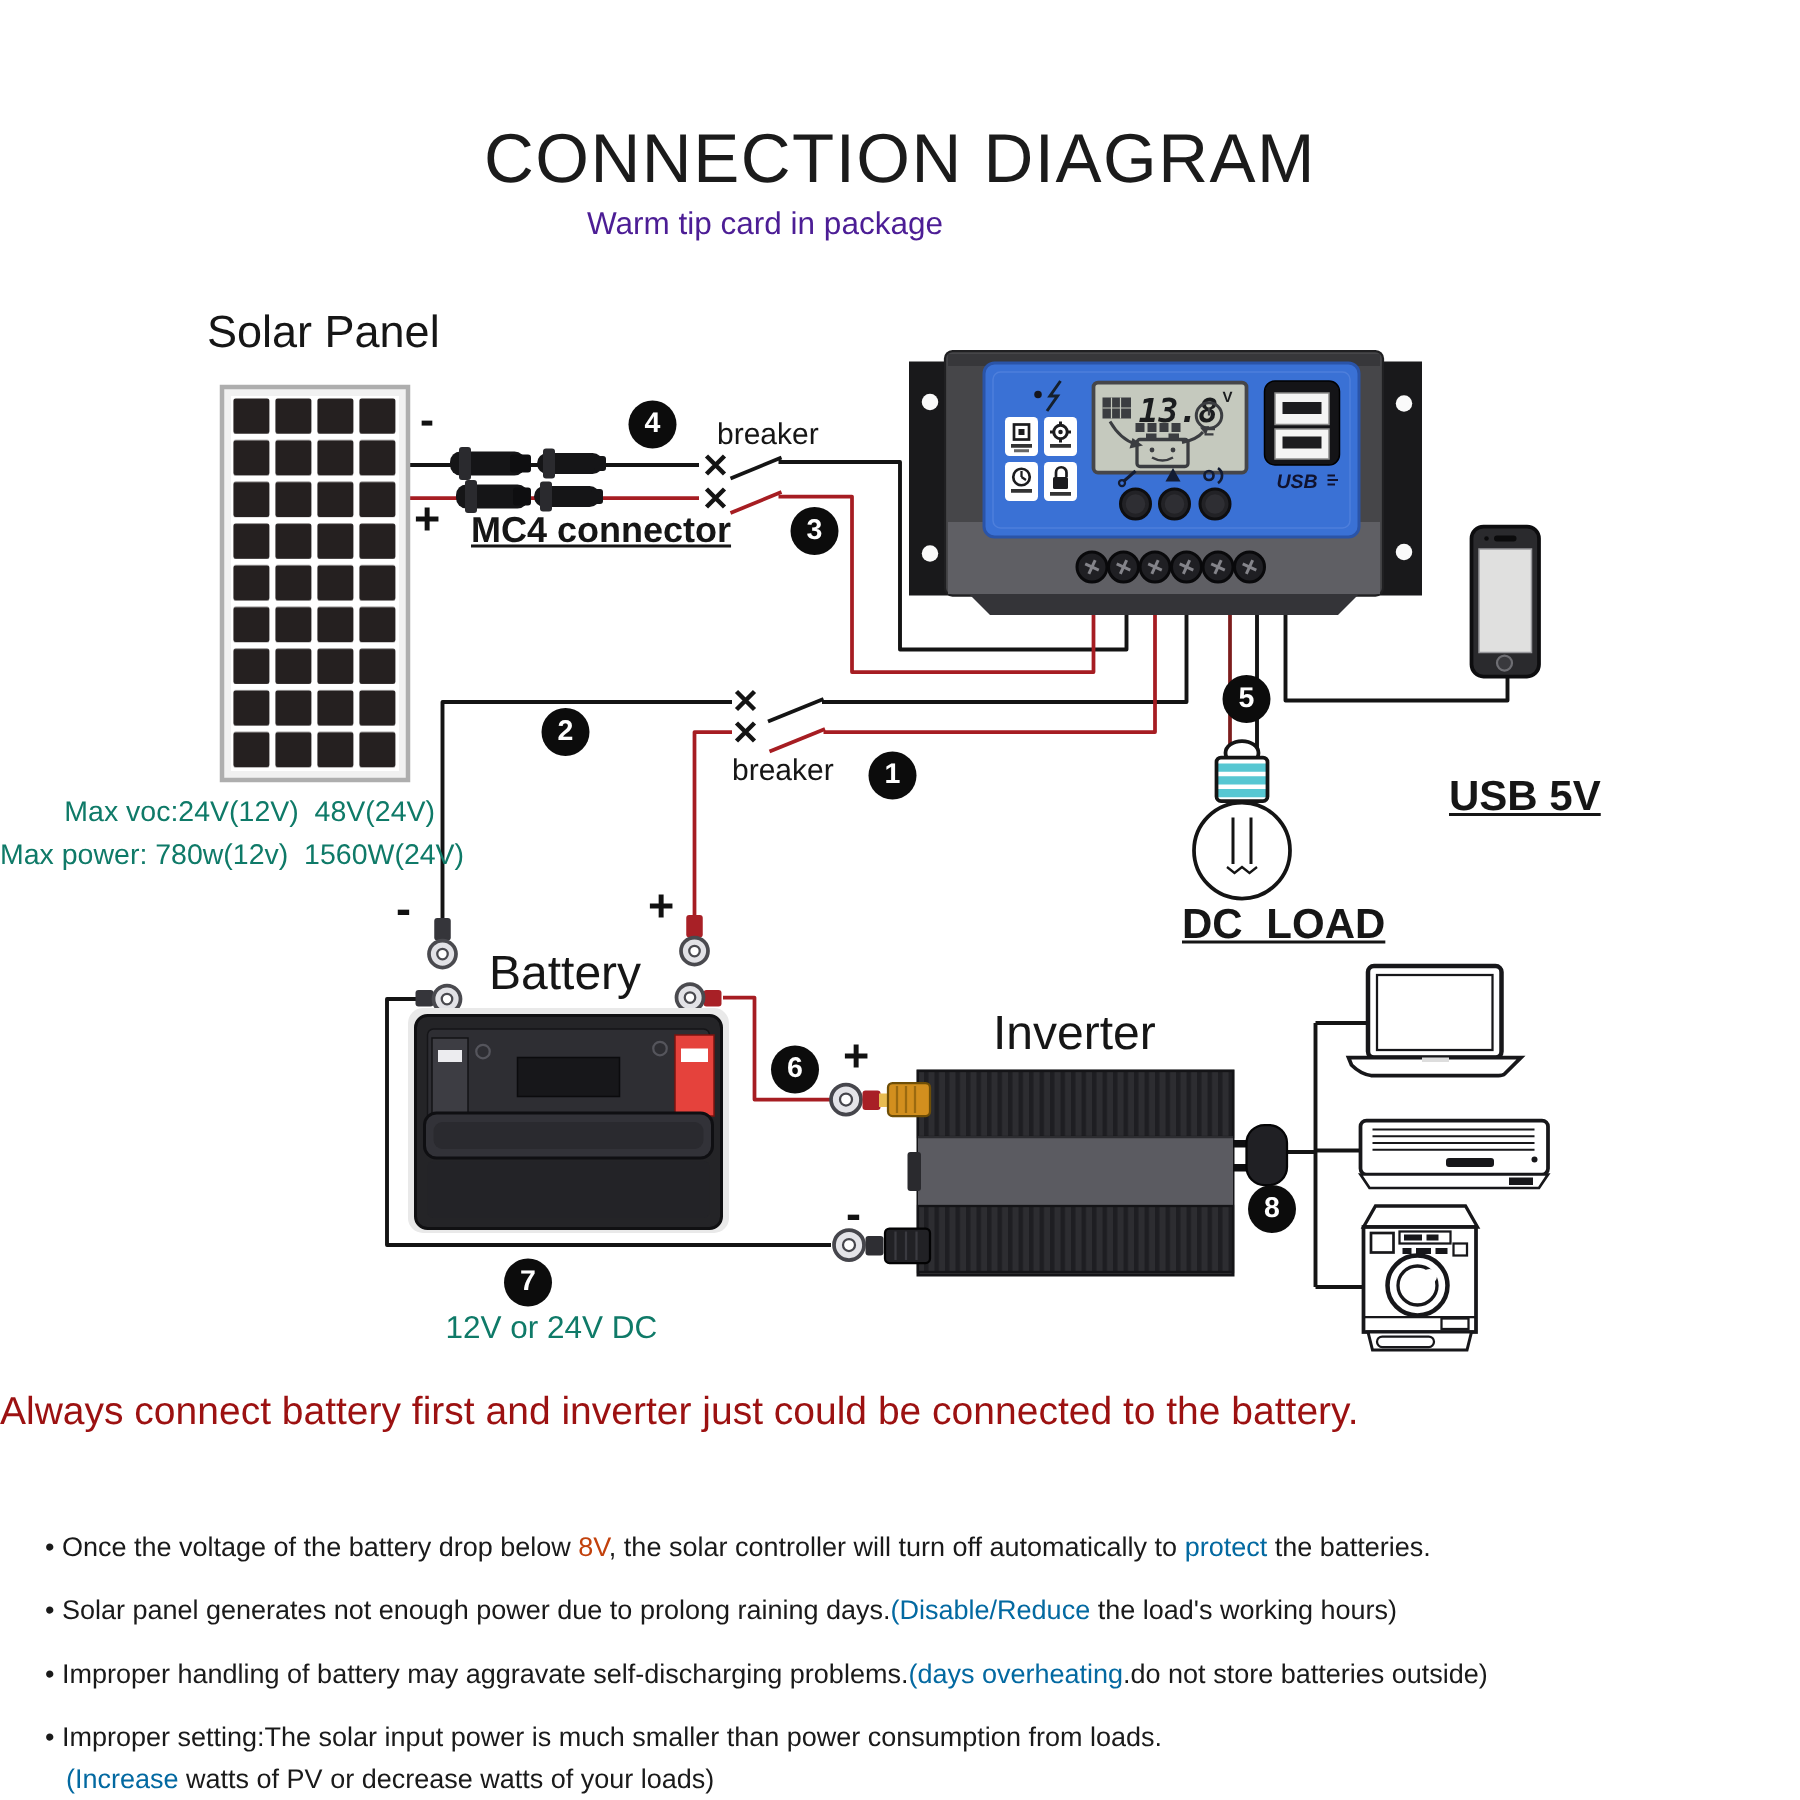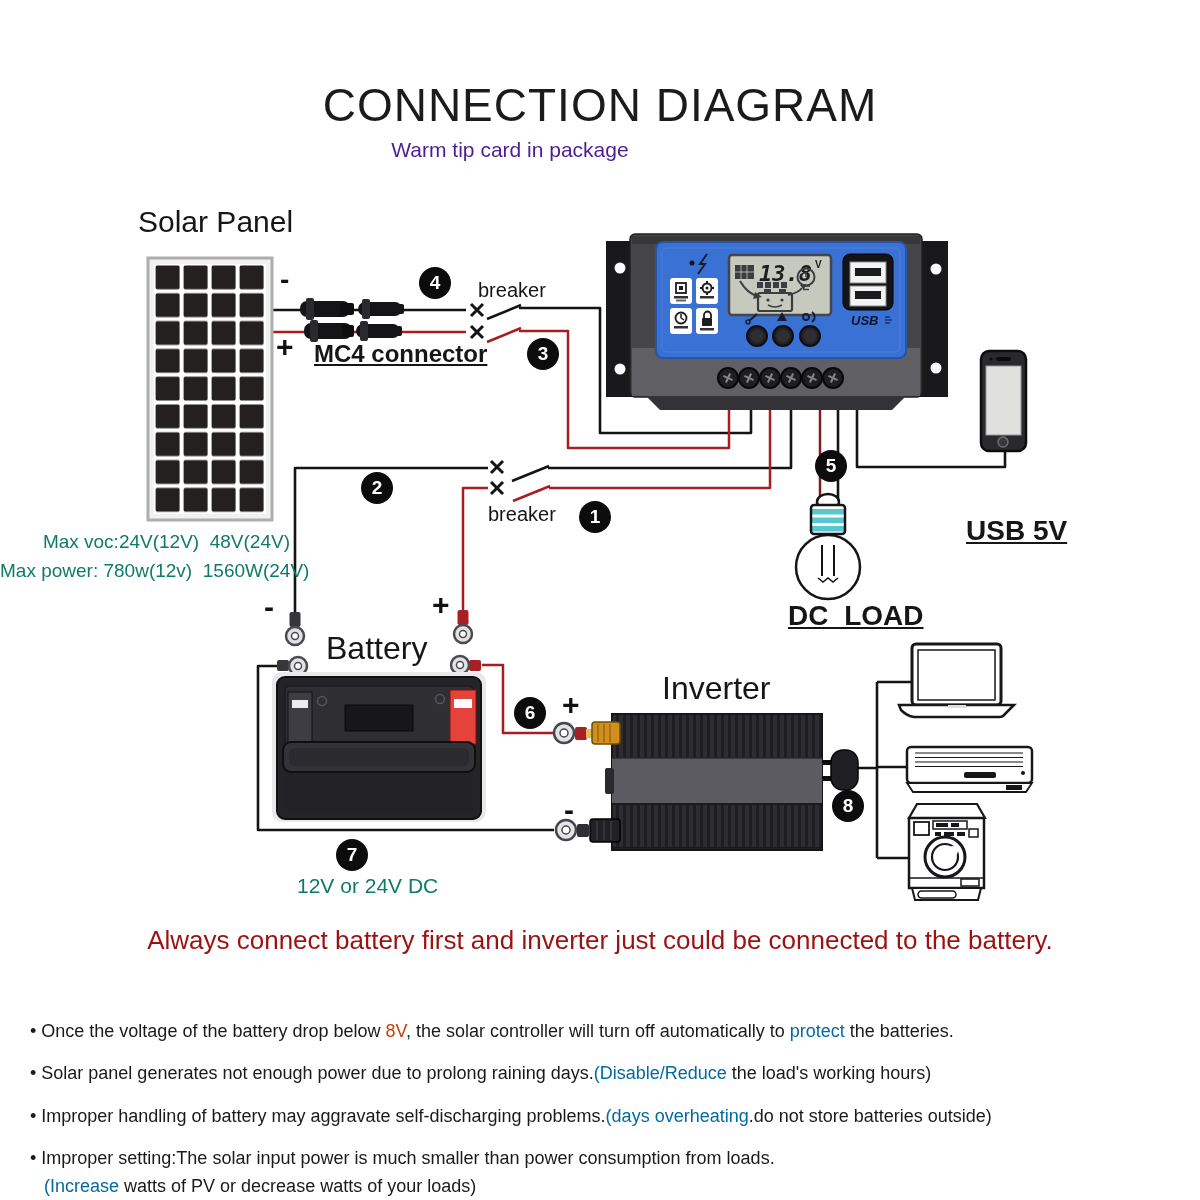--- a/index.html
+++ b/index.html
@@ -7,21 +7,21 @@
           font-family:"Liberation Sans",sans-serif;color:#161616;}
   .abs{position:absolute;}
   .title{left:0;width:1200px;top:78px;text-align:center;font-size:46px;letter-spacing:1px;color:#1b1b1b;}
   .subtitle{left:0;width:1020px;top:138px;text-align:center;font-size:21px;color:#4c1d95;}
   .lbl{color:#161616;}
   .bold{font-weight:bold;text-decoration:underline;}
   .teal{left:0;width:290px;text-align:right;font-size:19px;color:#0f7a68;white-space:pre;}
   .sign{font-weight:bold;color:#111;}
   .badge{width:32px;height:32px;border-radius:50%;background:#0c0c0c;color:#fff;
          font-size:19px;font-weight:bold;display:flex;align-items:center;justify-content:center;}
-  .warning{left:0;width:1200px;top:925px;text-align:center;font-size:26px;color:#9c1111;}
+  .warning{left:0;width:1200px;top:925px;text-align:left;font-size:26px;color:#9c1111;}
   .note{left:30px;width:1160px;font-size:18px;color:#1a1a1a;white-space:pre-wrap;}
   .note .red{color:#c2410c;}
   .note .green{color:#0369a1;}
   svg{position:absolute;left:0;top:0;}
 </style>
 </head>
 <body>
 
 <div class="canvas">
 

